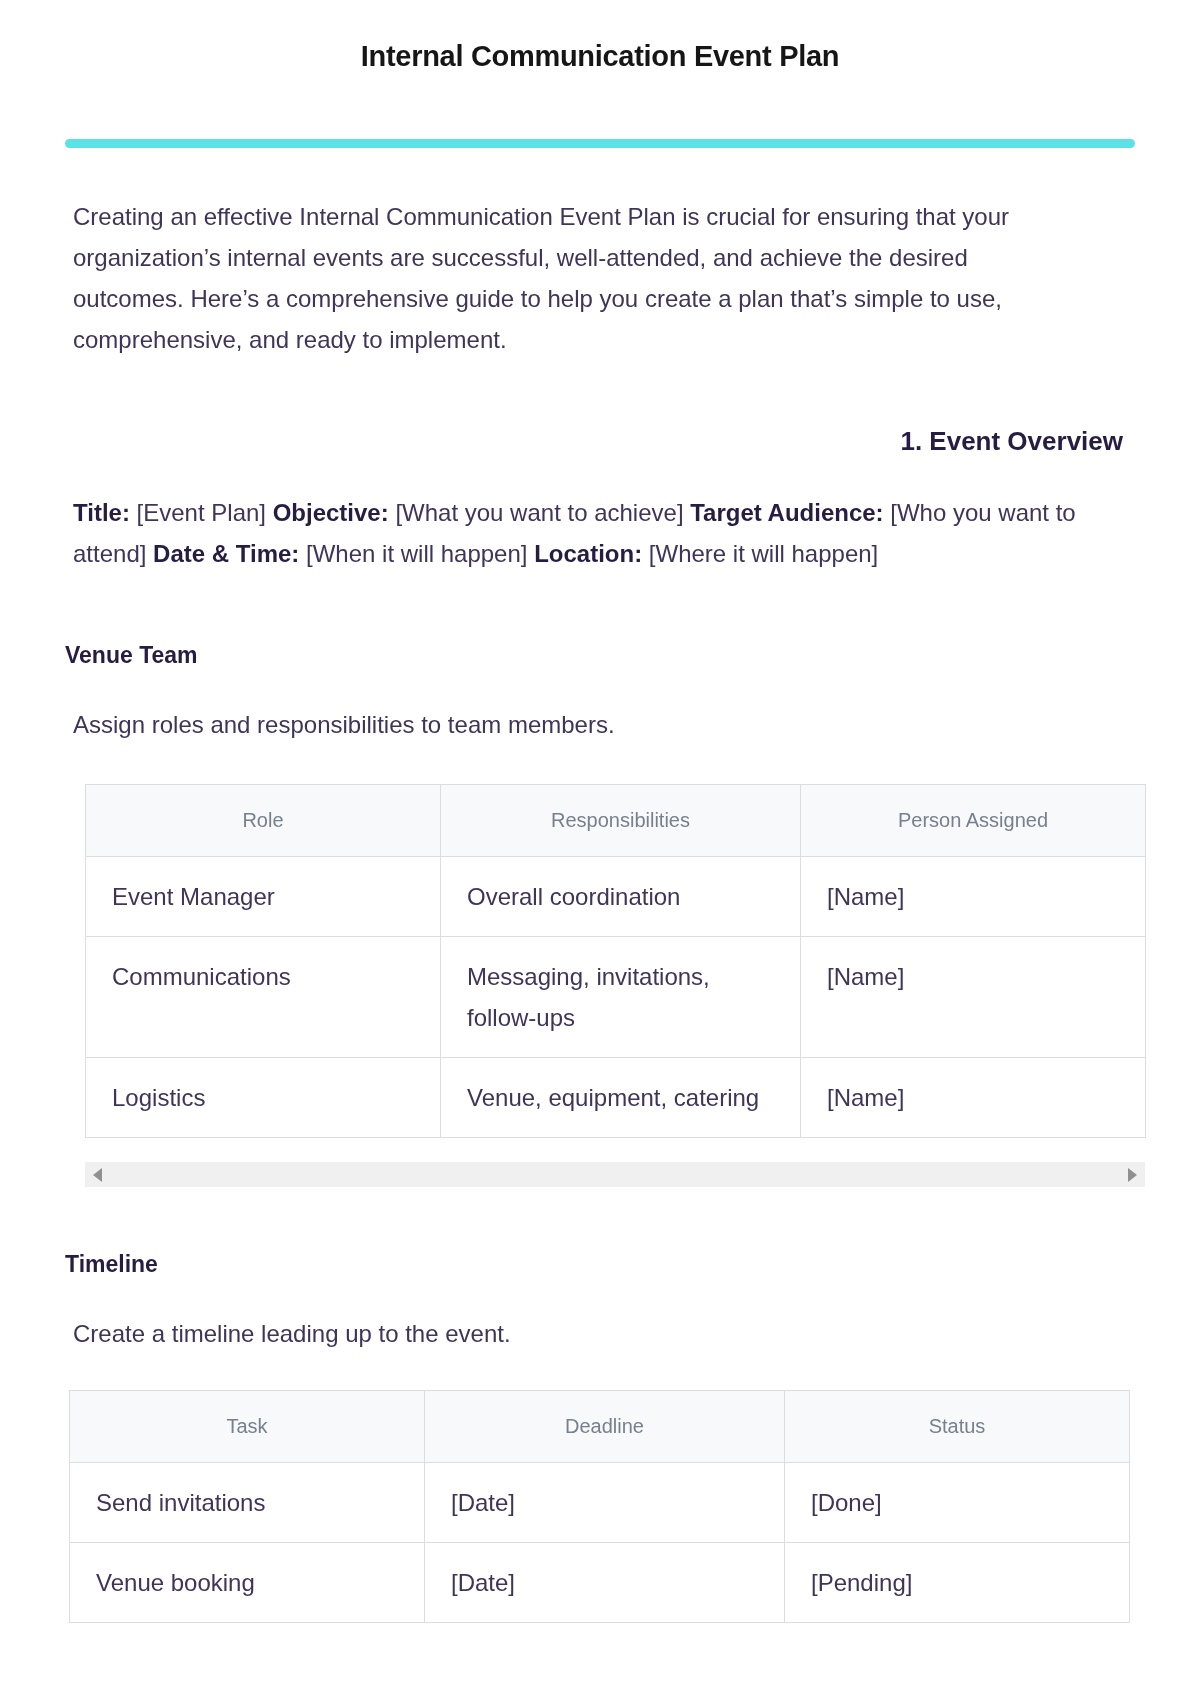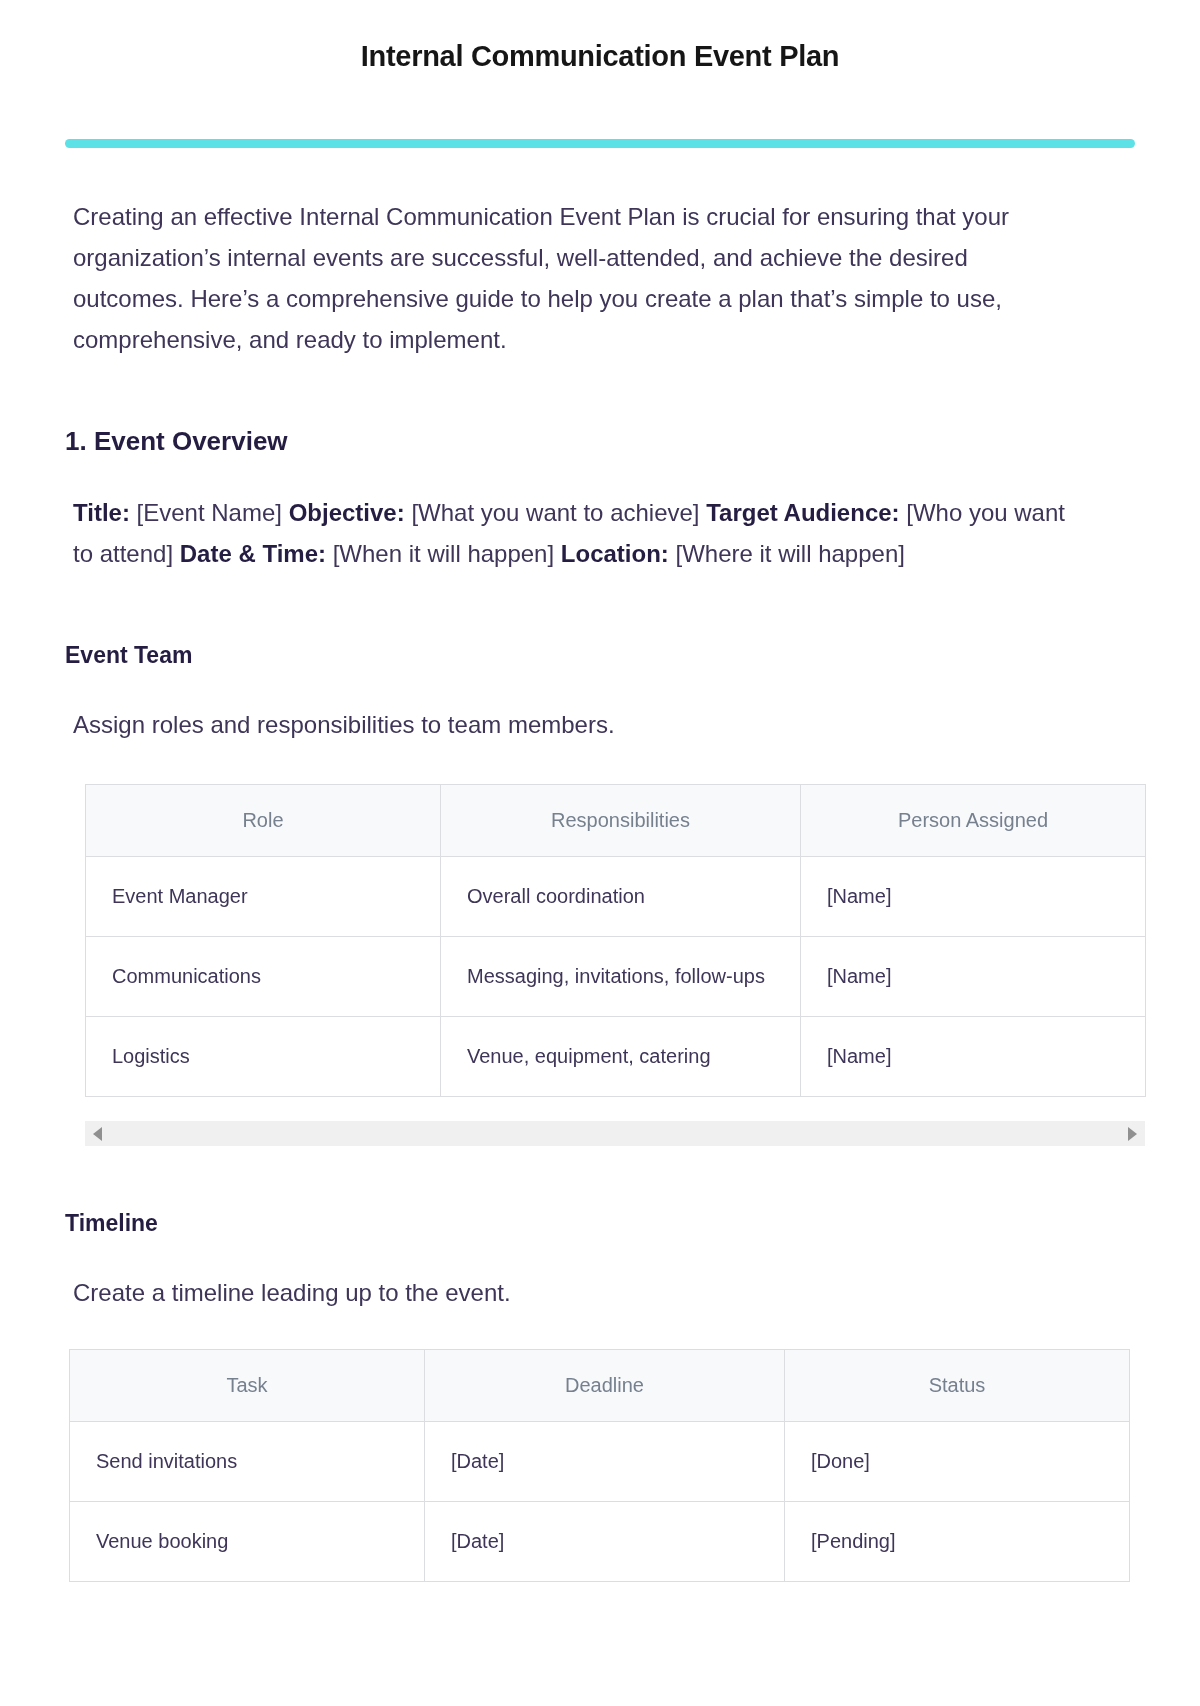--- a/index.html
+++ b/index.html
@@ -32,25 +32,26 @@
   .intro, .body-text {
     font-size: 24px;
     line-height: 41px;
     color: var(--body-text-color, #3e3558);
     max-width: 1010px;
     margin: 8px;
   }
   .intro { margin-top: 48px; }
 
   .h2 {
-    margin: 0;
+    margin: 12px;
     font-size: 26px;
     line-height: 34px;
     font-weight: 700;
     color: var(--heading-color, #251d42);
+    text-align: right;
   }
   .h3 {
     margin: 0;
     font-size: 23px;
     line-height: 31px;
     font-weight: 700;
     color: var(--heading-color, #251d42);
   }
 
   .mt-overview   { margin-top: 64px; }
@@ -77,21 +78,21 @@
     color: var(--table-header-text-color, #76808f);
     font-weight: 400;
     font-size: 20px;
     height: 71px;
     text-align: center;
     border: 1px solid var(--table-border-color, #dcdde0);
     padding: 0 10px;
   }
   table.doc-table td {
     border: 1px solid var(--table-border-color, #dcdde0);
-    font-size: 20px;
+    font-size: 24px;
     line-height: 41px;
     color: var(--body-text-color, #3e3558);
     vertical-align: top;
     text-align: left;
     padding: 19px 26px;
     background: #ffffff;
   }
 
   .h-scrollbar {
     margin-top: 24px;
@@ -119,32 +120,32 @@
 
   <h1 class="doc-title">Internal Communication Event Plan</h1>
 
   <div class="title-divider"></div>
 
   <p class="intro">Creating an effective Internal Communication Event Plan is crucial for ensuring that your organization’s internal events are successful, well-attended, and achieve the desired outcomes. Here’s a comprehensive guide to help you create a plan that’s simple to use, comprehensive, and ready to implement.</p>
 
   <h2 class="h2 mt-overview">1. Event Overview</h2>
 
   <p class="body-text overview-fields"><strong>Title:</strong>
-    <span>[Event Name]</span>
+    <span>[Event Plan]</span>
     <strong>Objective:</strong>
     <span>[What you want to achieve]</span>
     <strong>Target Audience:</strong>
     <span>[Who you want to attend]</span>
     <strong>Date &amp; Time:</strong>
     <span>[When it will happen]</span>
     <strong>Location:</strong>
     <span>[Where it will happen]</span></p>
 
 
-  <h3 class="h3 mt-eventteam">Event Team</h3>
+  <h3 class="h3 mt-eventteam">Venue Team</h3>
 
   <p class="body-text mt-desc">Assign roles and responsibilities to team members.</p>
 
   <div class="table-wrap">
     <table class="doc-table">
       <colgroup>
           <col style="width:355px">
           <col style="width:360px">
           <col style="width:345px">
         </colgroup>

